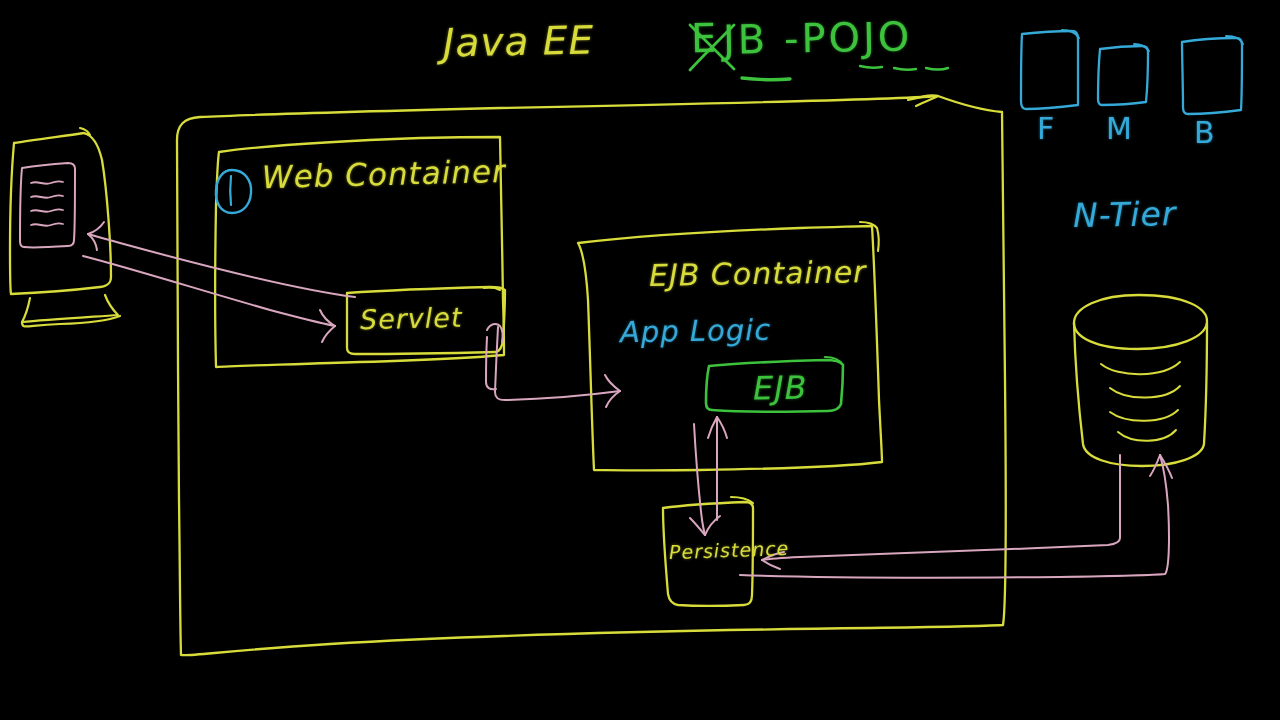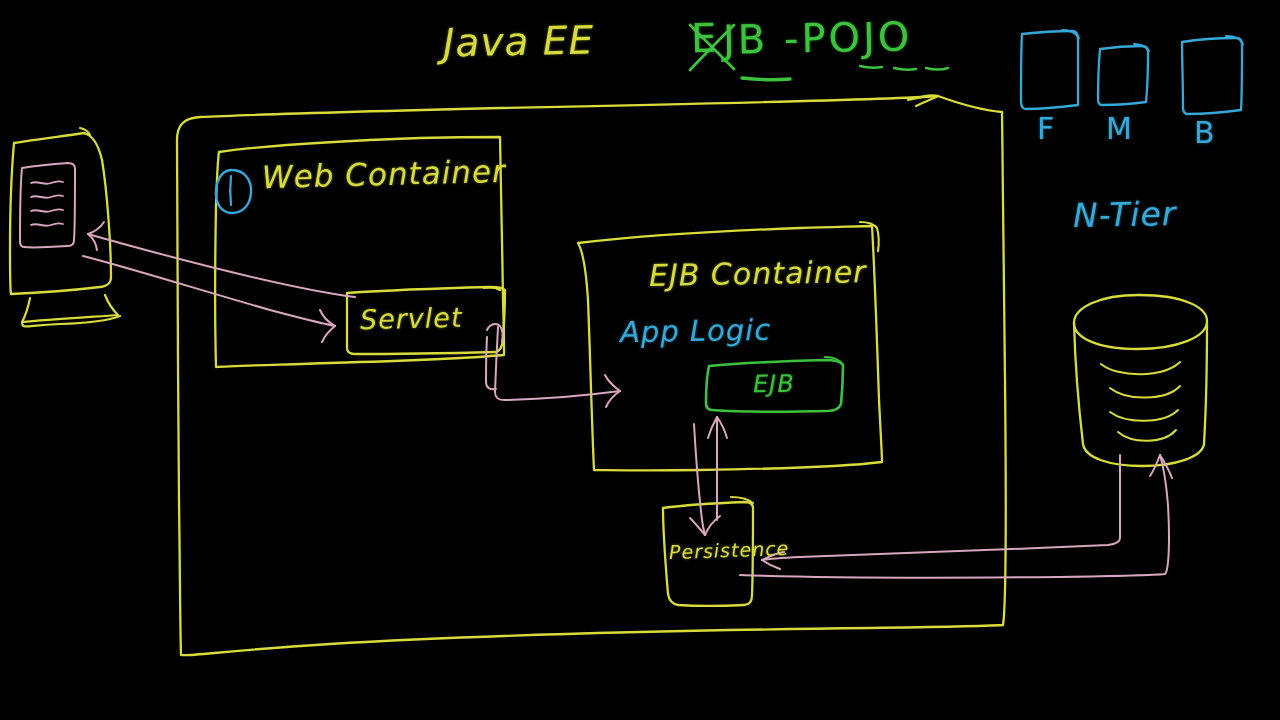--- a/index.html
+++ b/index.html
@@ -243,21 +243,21 @@
   <div class="hand-text hw t-green glow-g" style="left:723px; top:18px; font-size:40px; letter-spacing:3px; transform: rotate(-1deg);">JB -POJO</div>
 
   <div class="hand-text hw hw-i t-yellow glow-y" style="left:262px; top:159px; font-size:31px; transform: rotate(-1.5deg);">Web Container</div>
 
   <div class="hand-text hw hw-i t-yellow glow-y" style="left:360px; top:305px; font-size:27px; transform: rotate(-1.5deg);">Servlet</div>
 
   <div class="hand-text hw hw-i t-yellow glow-y" style="left:649px; top:259px; font-size:30px; transform: rotate(-1deg);">EJB Container</div>
 
   <div class="hand-text hw hw-i t-cyan glow-c" style="left:620px; top:317px; font-size:29px; transform: rotate(-1deg);">App Logic</div>
 
-  <div class="hand-text hw hw-i t-green glow-g" style="left:753px; top:372px; font-size:24px; letter-spacing:1px; transform: rotate(-1deg);">EJB</div>
+  <div class="hand-text hw hw-i t-green glow-g" style="left:753px; top:372px; font-size:32px; letter-spacing:1px; transform: rotate(-1deg);">EJB</div>
 
   <div class="hand-text hw hw-i t-yellow glow-y" style="left:669px; top:541px; font-size:19px; transform: rotate(-2deg);">Persistence</div>
 
   <div class="hand-text hw t-cyan glow-c" style="left:1037px; top:114px; font-size:30px;">F</div>
   <div class="hand-text hw t-cyan glow-c" style="left:1106px; top:114px; font-size:30px;">M</div>
   <div class="hand-text hw t-cyan glow-c" style="left:1194px; top:118px; font-size:30px;">B</div>
 
   <div class="hand-text hw hw-i t-cyan glow-c" style="left:1073px; top:198px; font-size:33px; transform: rotate(-1deg);">N-Tier</div>
 
 </div>

